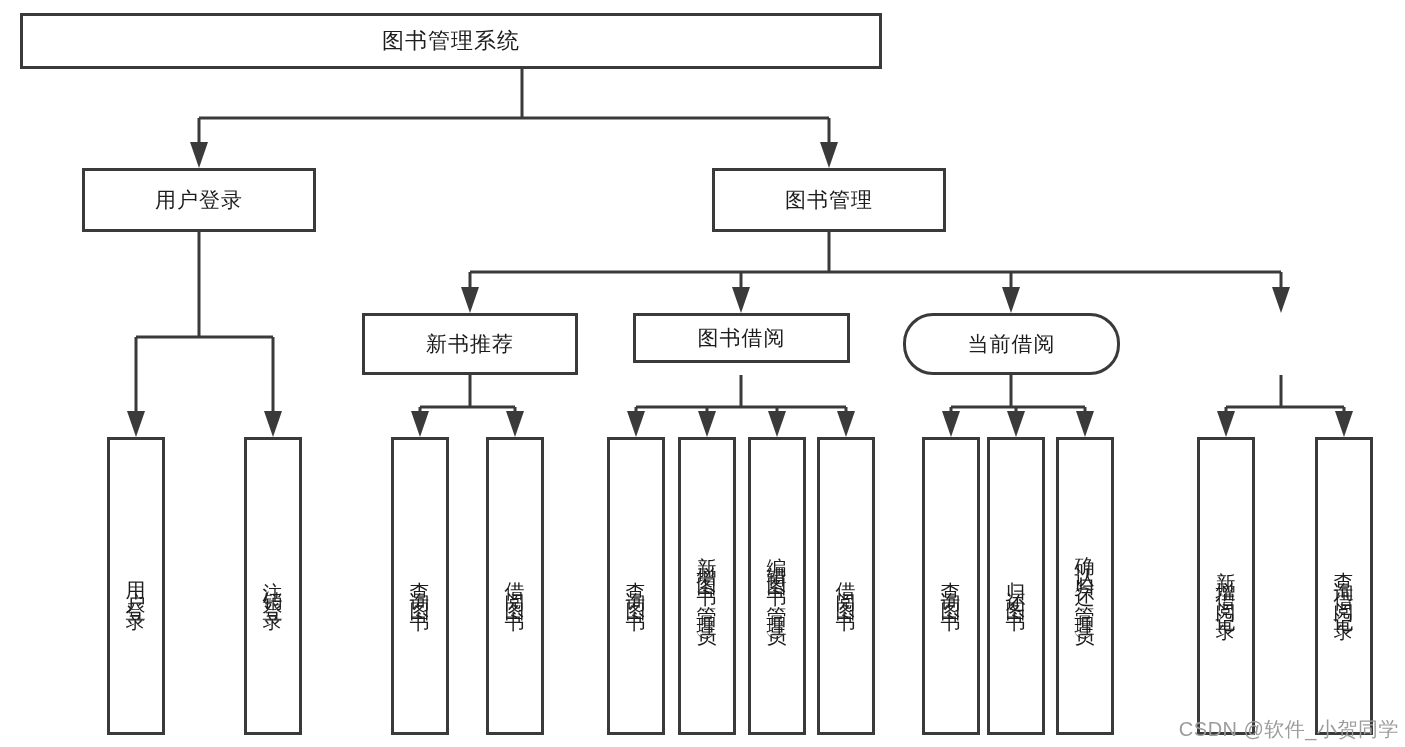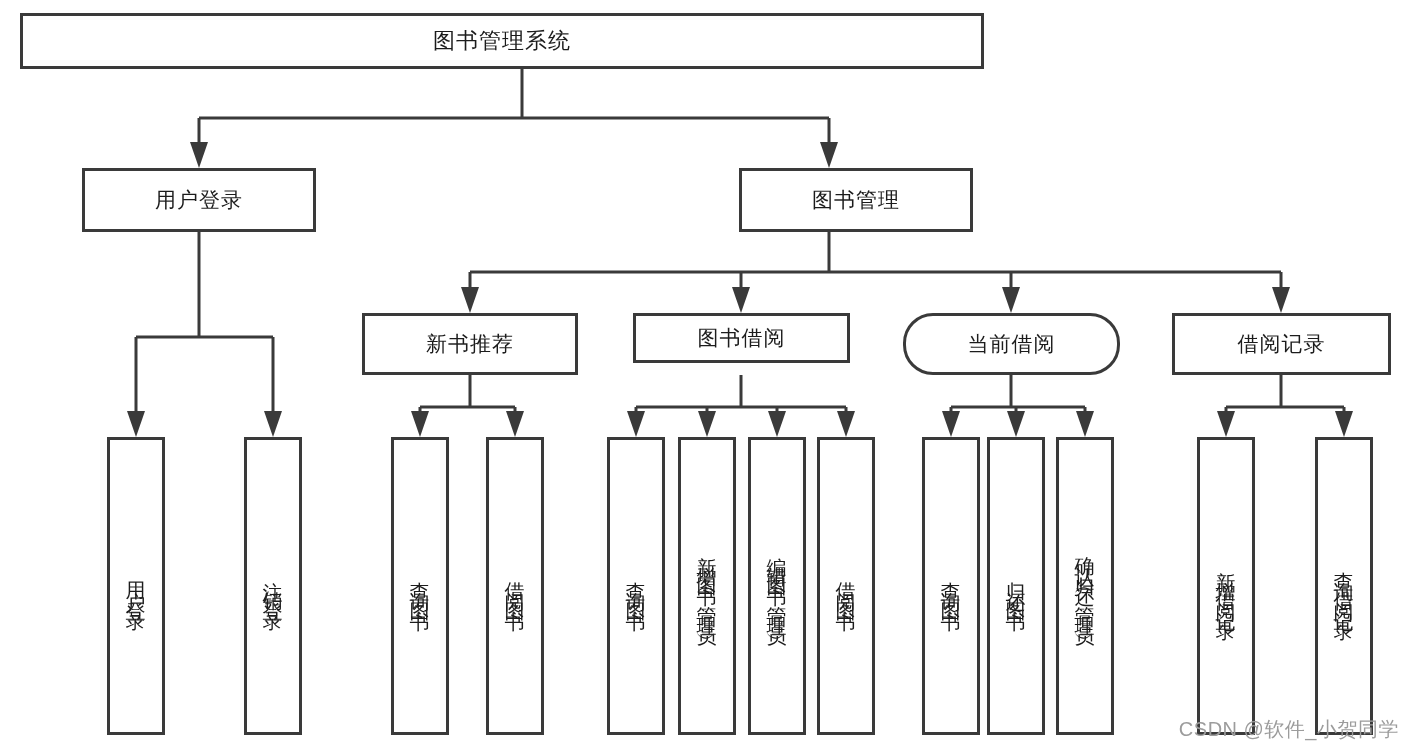--- a/index.html
+++ b/index.html
@@ -69,42 +69,39 @@
       <polygon points="768,411 786,411 777,437"></polygon>
       <polygon points="837,411 855,411 846,437"></polygon>
       <polygon points="942,411 960,411 951,437"></polygon>
       <polygon points="1007,411 1025,411 1016,437"></polygon>
       <polygon points="1076,411 1094,411 1085,437"></polygon>
       <polygon points="1217,411 1235,411 1226,437"></polygon>
       <polygon points="1335,411 1353,411 1344,437"></polygon>
     </g>
   </svg>
 
-  <div class="box hbox root-box" style="left:20px;top:13px;width:964px;height:56px;">
+  <div class="box hbox root-box" style="left:20px;top:13px;width:862px;height:56px;">
     <span class="label">图书管理系统</span>
   </div>
 
   <div class="box hbox" style="left:82px;top:168px;width:234px;height:64px;">
     <span class="label">用户登录</span>
   </div>
-  <div class="box hbox" style="left:712px;top:168px;width:234px;height:64px;margin-left:27px;">
+  <div class="box hbox" style="left:712px;top:168px;width:234px;height:64px;">
     <span class="label">图书管理</span>
   </div>
 
   <div class="box hbox" style="left:362px;top:313px;width:216px;height:62px;">
     <span class="label">新书推荐</span>
   </div>
   <div class="box hbox" style="left:633px;top:313px;width:217px;height:50px;">
     <span class="label">图书借阅</span>
   </div>
   <div class="box hbox" style="left:903px;top:313px;width:217px;height:62px;border-radius:30px;">
     <span class="label">当前借阅</span>
-  </div>
-  <div class="box hbox" style="left:1172px;top:313px;width:219px;height:62px;">
-    <span class="label">借阅记录</span>
   </div>
 
   <div class="box vbox" style="left:107px;top:437px;width:58px;height:298px;">
     <span class="label">用户登录</span>
   </div>
   <div class="box vbox" style="left:244px;top:437px;width:58px;height:298px;">
     <span class="label">注销登录</span>
   </div>
 
   <div class="box vbox" style="left:391px;top:437px;width:58px;height:298px;">

